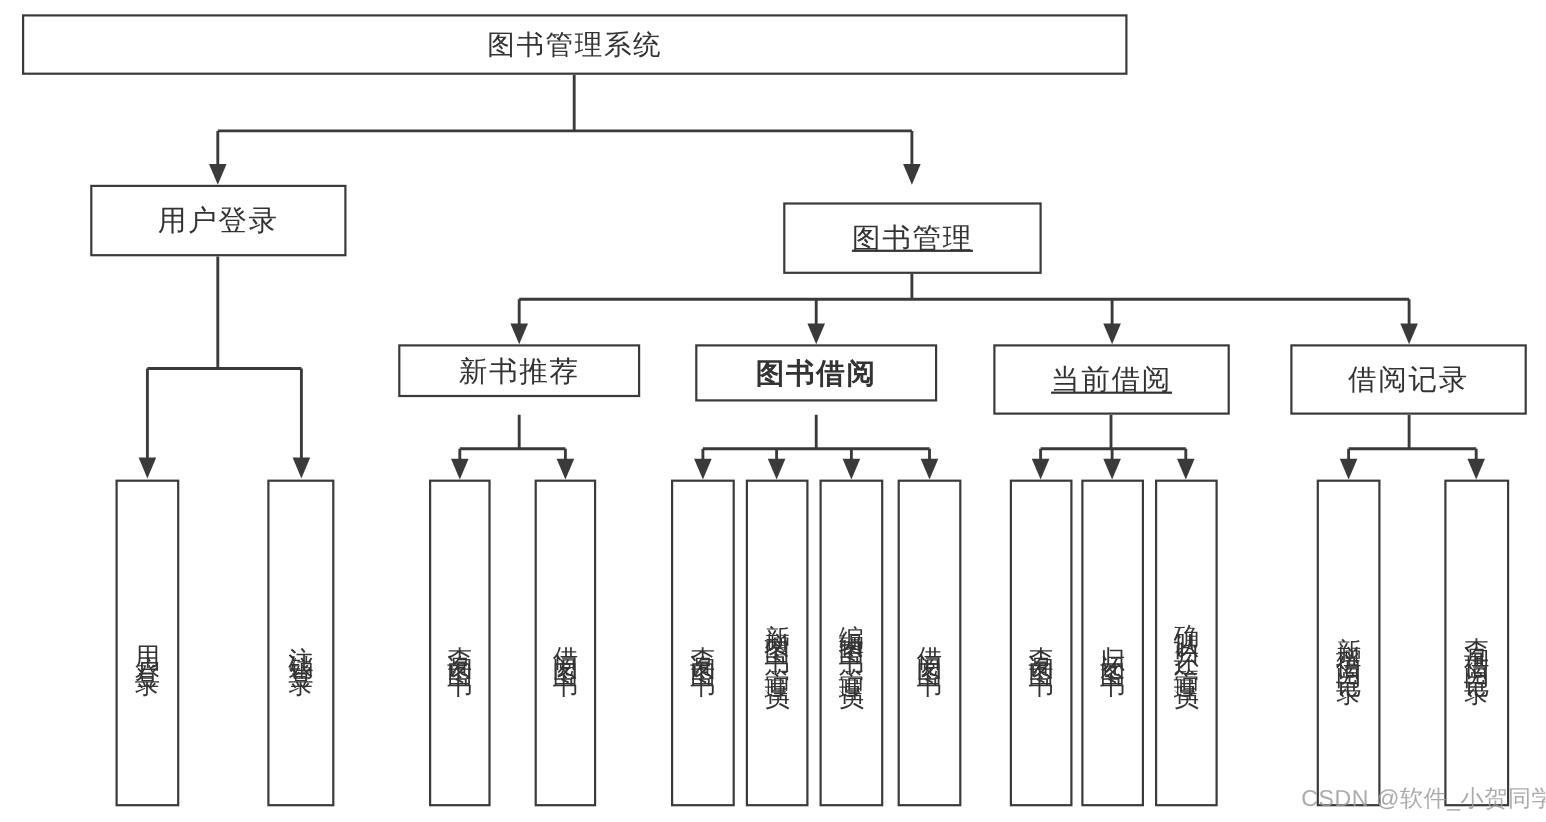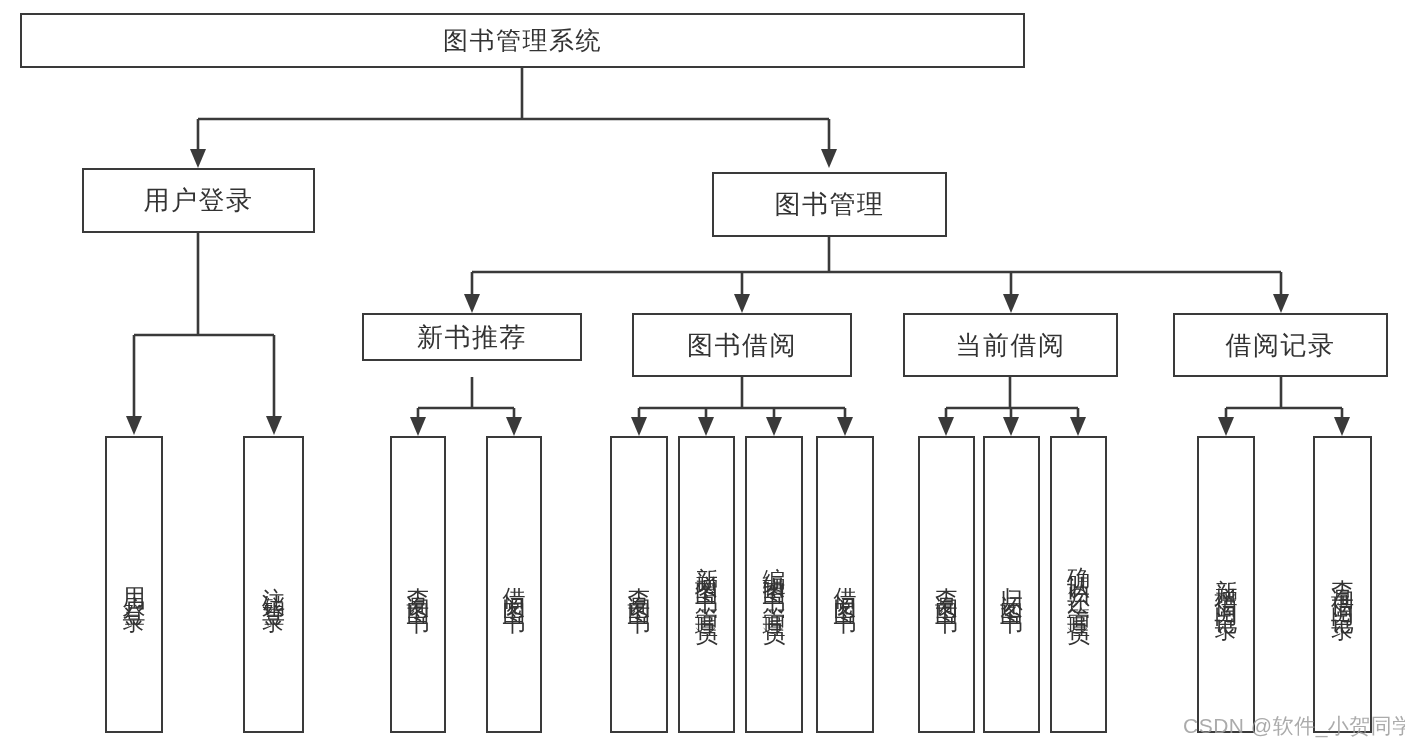--- a/index.html
+++ b/index.html
@@ -52,25 +52,25 @@
     writing-mode: vertical-rl;
     text-orientation: mixed;
     font-size: 23px;
     letter-spacing: 8px;
     line-height: 1;
   }
   
   #node-root            { left: 20px;   top: 13px;  width: 1005px; height: 55px; font-size: 25px; }
   
   #node-user-login      { left: 82px;   top: 168px; width: 233px;  height: 65px; }
-  #node-book-management { left: 712px;  top: 172px; width: 235px;  height: 65px; }
+  #node-book-management { left: 712px;  top: 184px; width: 235px;  height: 65px; text-decoration: underline; }
   
   #node-new-book-recommend { left: 362px;  top: 313px; width: 220px; height: 48px; }
-  #node-book-borrow        { left: 632px;  top: 313px; width: 220px; height: 64px; }
-  #node-current-borrow     { left: 903px;  top: 313px; width: 215px; height: 64px; }
+  #node-book-borrow        { left: 632px;  top: 313px; width: 220px; height: 52px; font-weight: bold; }
+  #node-current-borrow     { left: 903px;  top: 313px; width: 215px; height: 64px; text-decoration: underline; }
   #node-borrow-records     { left: 1173px; top: 313px; width: 215px; height: 64px; }
   
   .leaf { top: 436px; height: 297px; }
   #leaf-user-login          { left: 105px;  width: 58px; }
   #leaf-logout              { left: 243px;  width: 61px; }
   #leaf-query-books-1       { left: 390px;  width: 56px; }
   #leaf-borrow-books-1      { left: 486px;  width: 56px; }
   #leaf-query-books-2       { left: 610px;  width: 58px; }
   #leaf-add-book-admin      { left: 678px;  width: 57px; }
   #leaf-edit-book-admin     { left: 745px;  width: 58px; }

